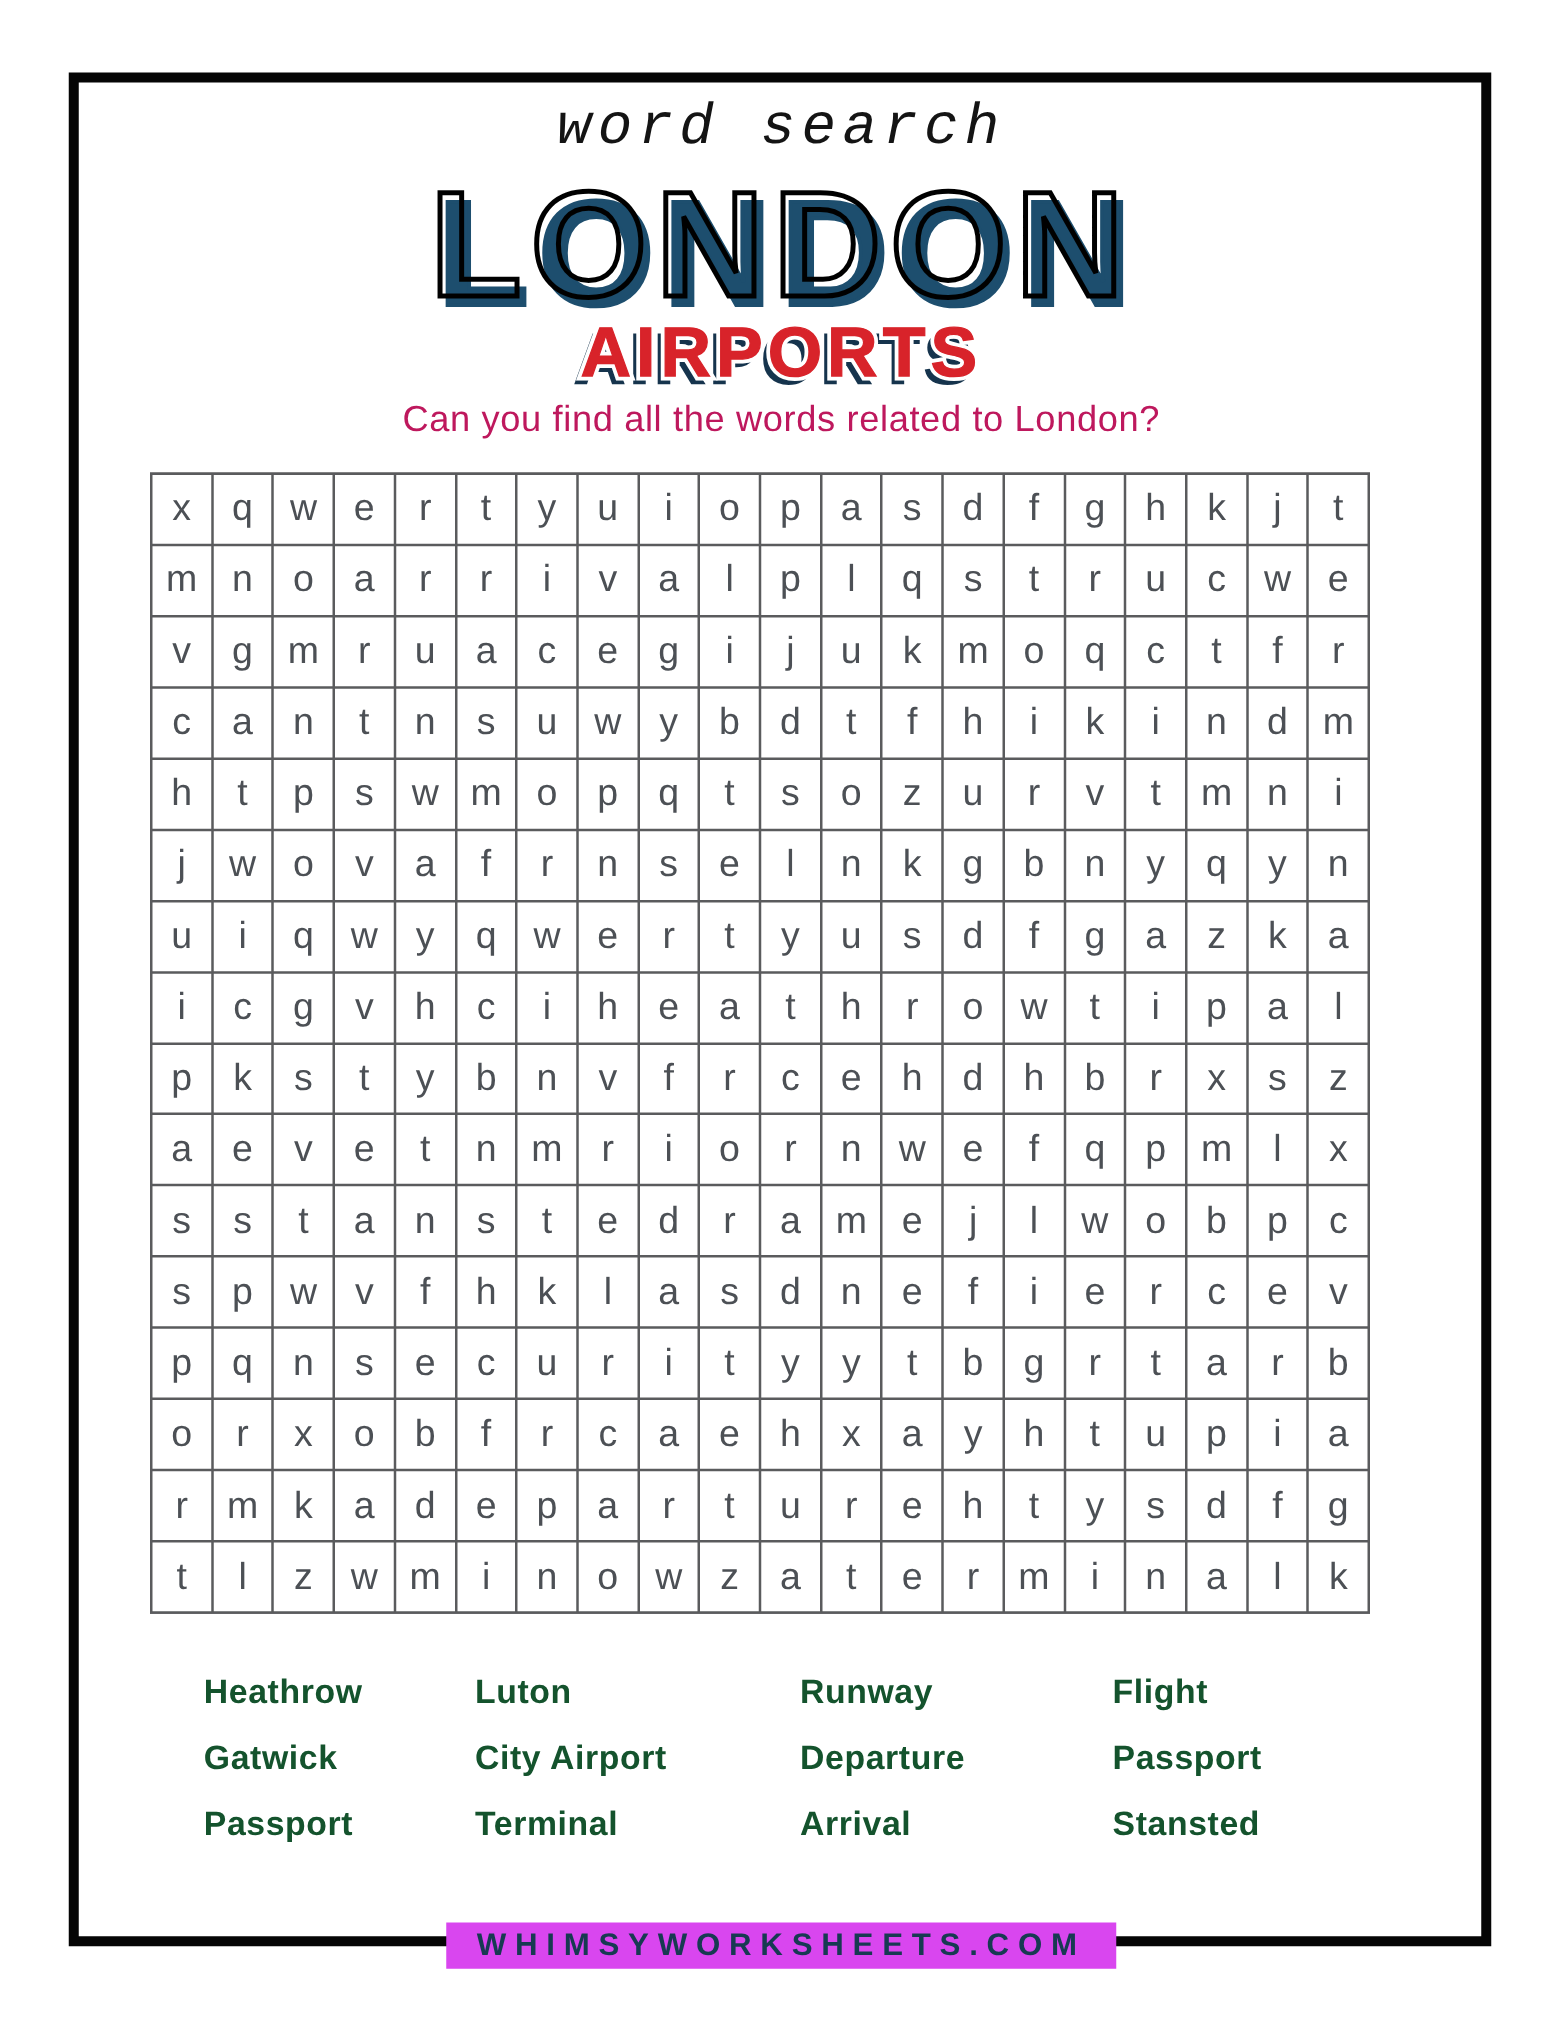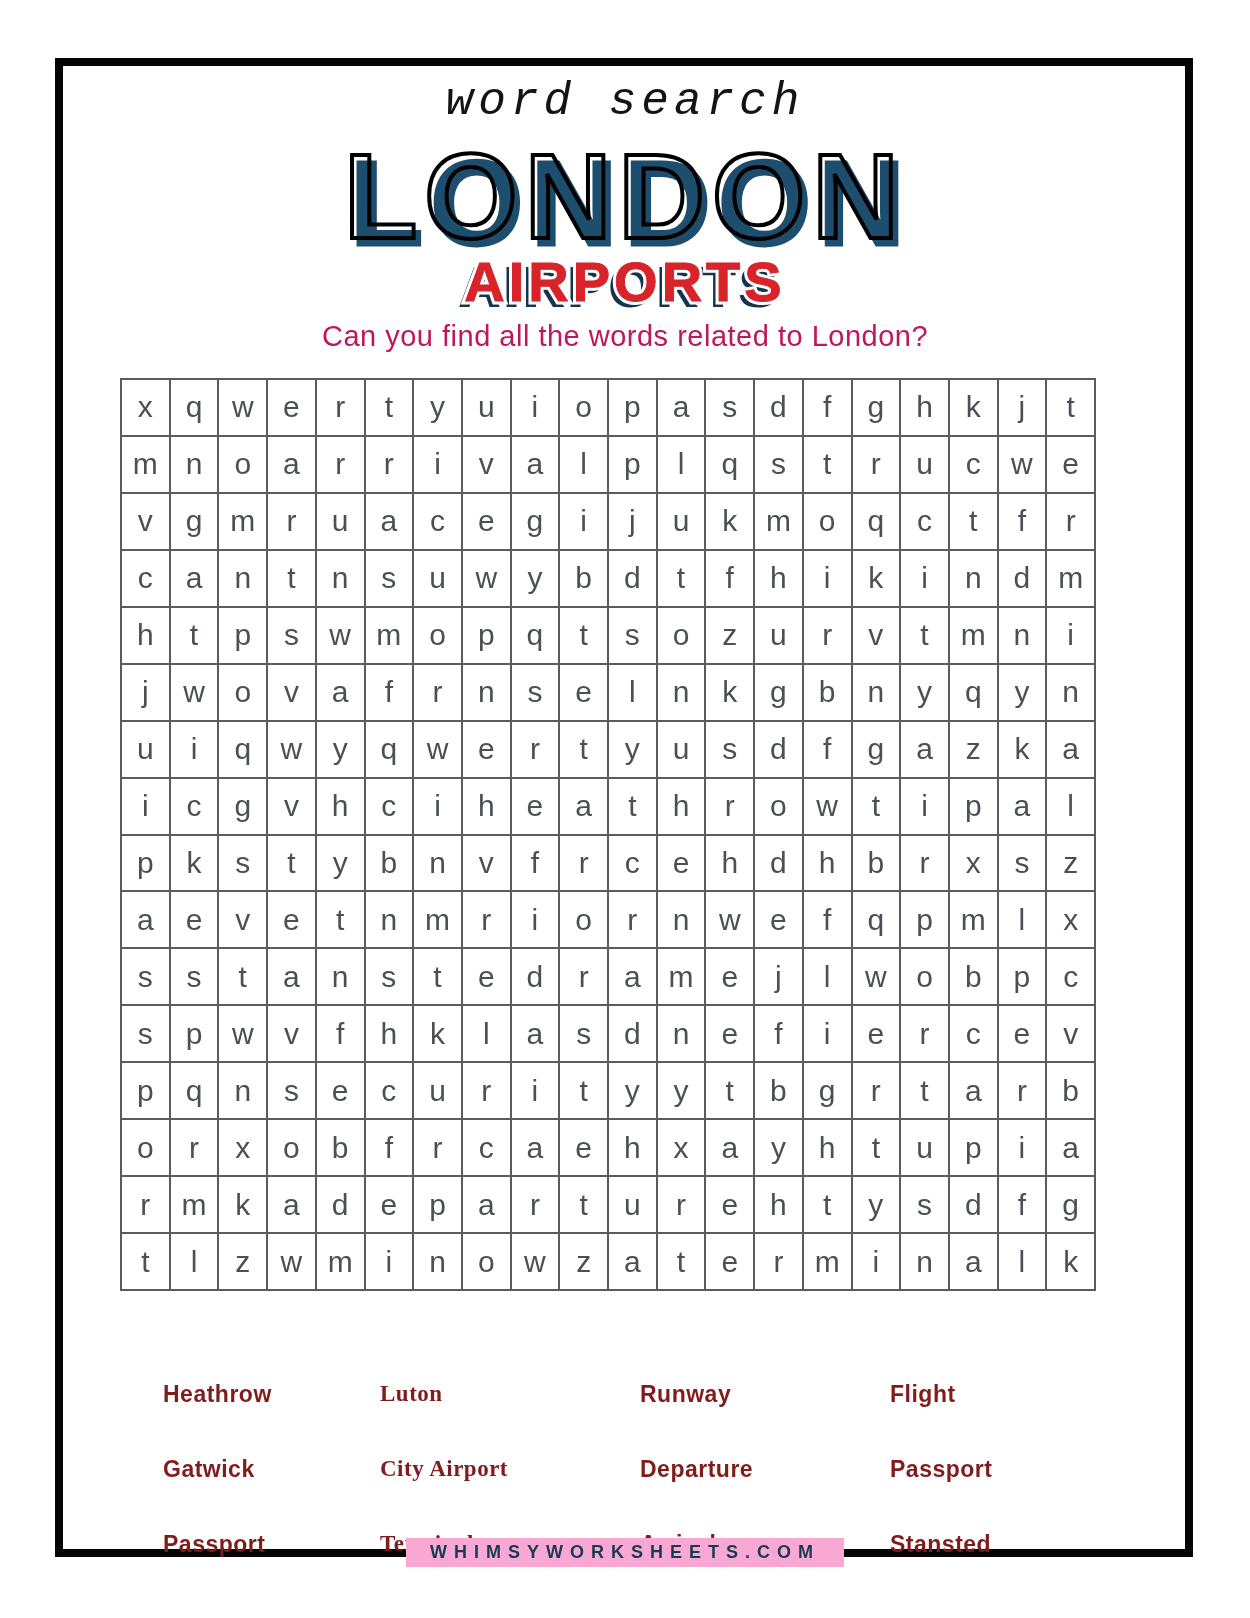--- a/index.html
+++ b/index.html
@@ -44,32 +44,32 @@
     display:grid; grid-template-columns:repeat(20,1fr); grid-auto-rows:1fr;
     gap:2px; background:#5a5b5d; border:2px solid #5a5b5d;
   }
   .cell {
     background:#ffffff; display:flex; align-items:center; justify-content:center;
     font-size:30px; color:#4c5055;
   }
 
   .word-col { position:absolute; top:1336px; }
   .word-col.c1 { left:163px; }
-  .word-col.c2 { left:380px;font-family:Liberation Serif, serif; }
+  .word-col.c2 { left:380px; }
   .word-col.c3 { left:640px; }
   .word-col.c4 { left:890px; }
   .word {
-    font-size:23px; font-weight:bold; color:#7f1d1d;
-    line-height:34px; margin-bottom:19px; letter-spacing:0.5px; white-space:nowrap;margin-top:41px;
+    font-size:27px; font-weight:bold; color:#14532d;
+    line-height:34px; margin-bottom:19px; letter-spacing:0.5px; white-space:nowrap;
   }
 
   .footer { position:absolute; top:1538px; left:0; width:100%; text-align:center; }
   .footer span {
-    display:inline-block; background:#f9a8d4; padding:4px 24px;
-    font-size:18px; font-weight:bold; letter-spacing:7px; color:#173a52; white-space:nowrap;
+    display:inline-block; background:#d946ef; padding:4px 24px;
+    font-size:25px; font-weight:bold; letter-spacing:7px; color:#173a52; white-space:nowrap;
   }
 </style>
 </head>
 <body>
 
 <div class="frame"></div>
 
 <div class="eyebrow">word search</div>
 
 <div class="title-wrap">

